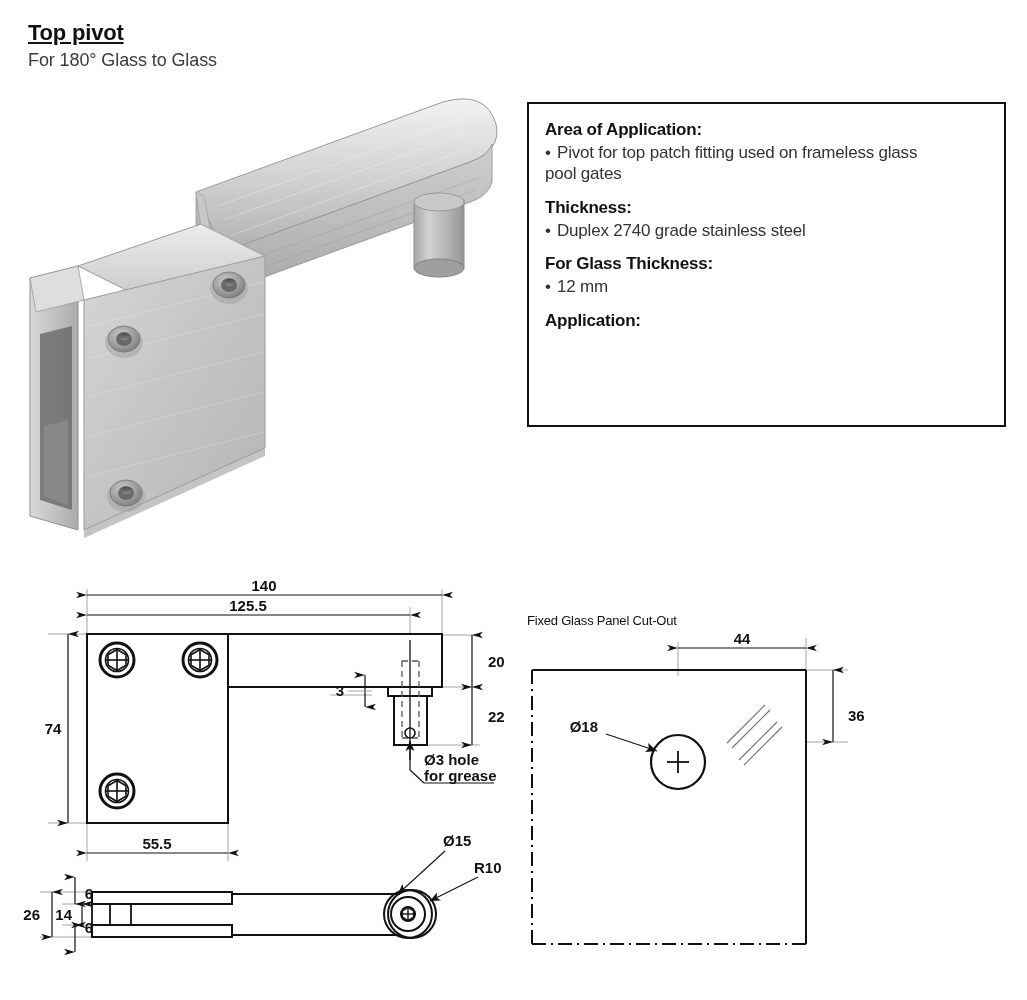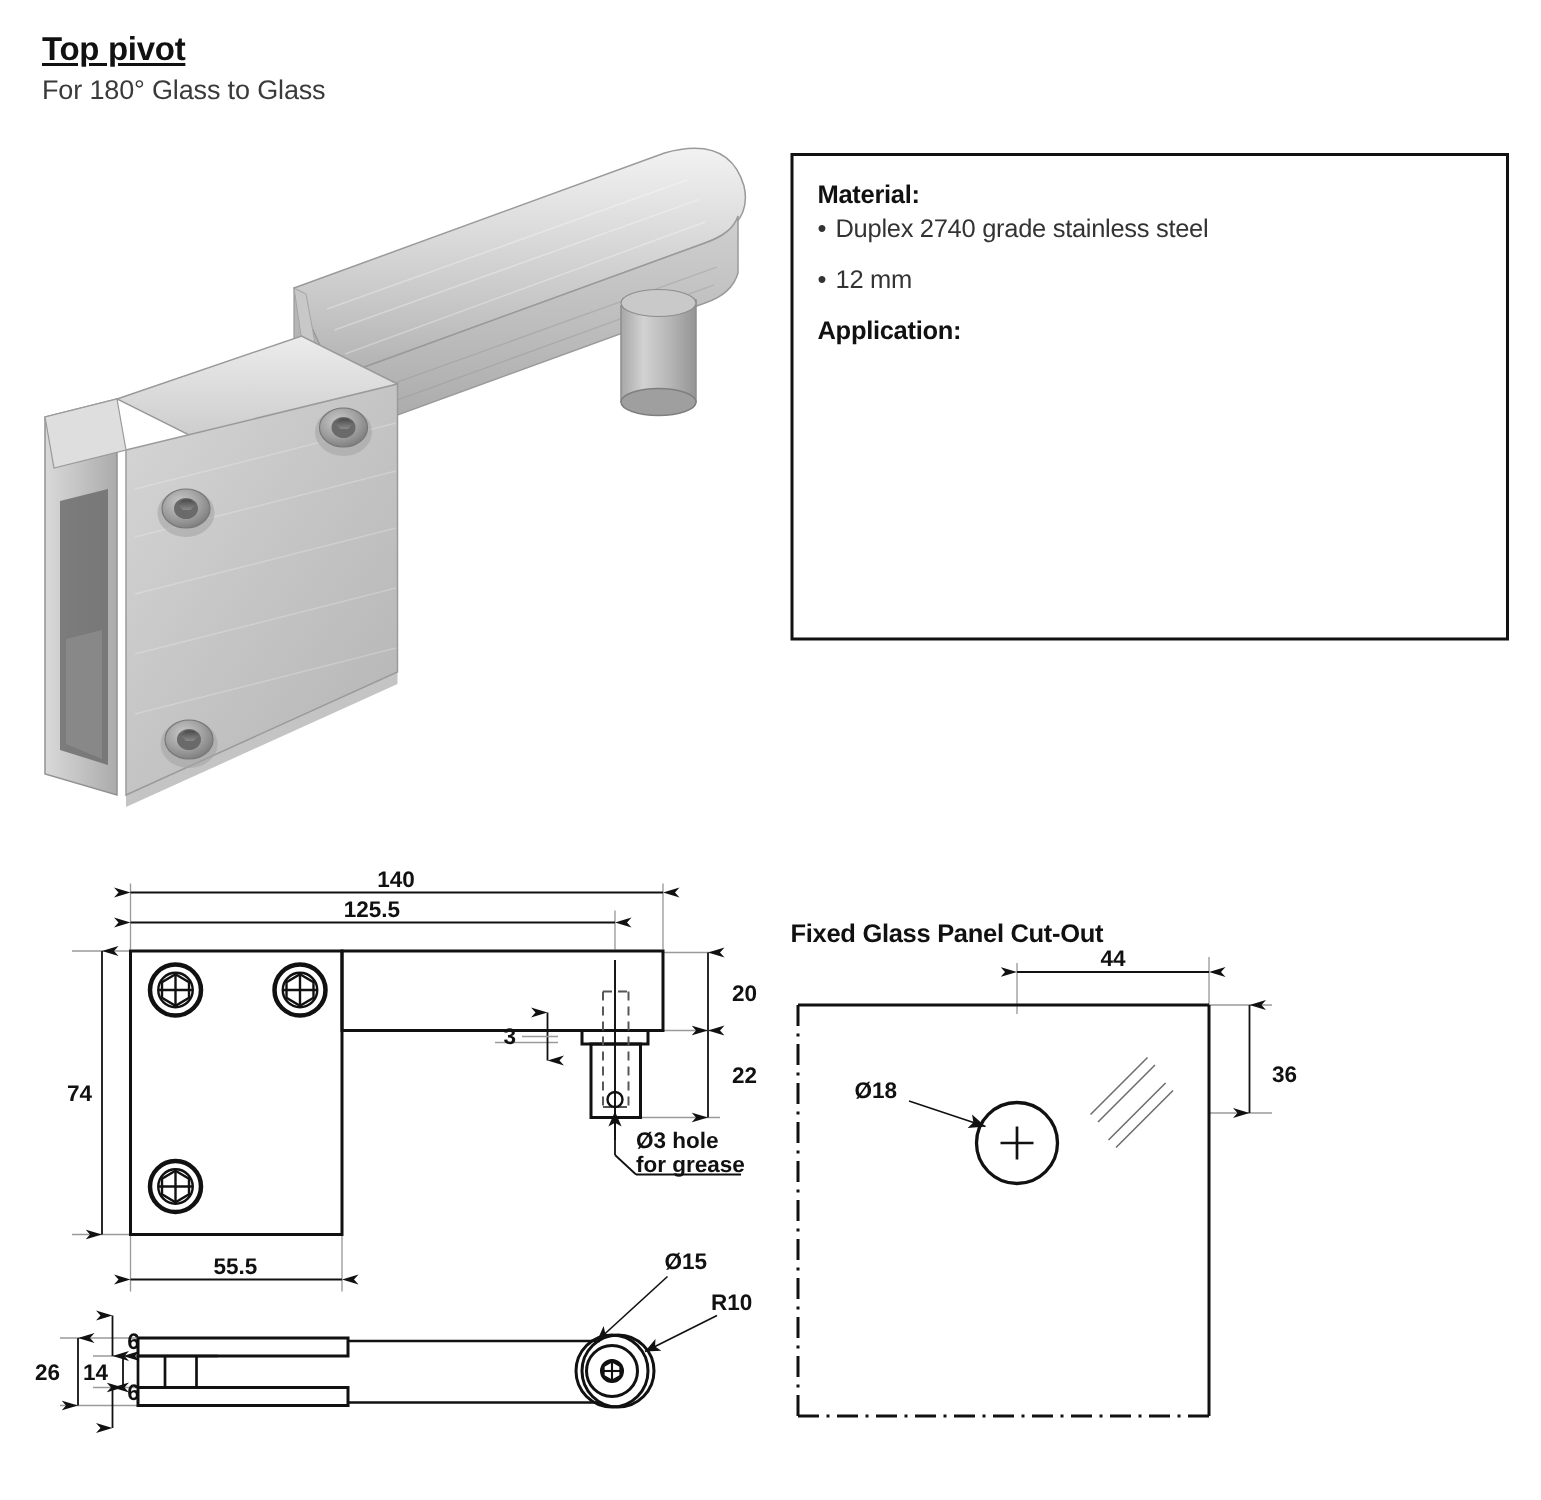--- a/index.html
+++ b/index.html
@@ -36,21 +36,21 @@
     max-width:400px;
   }
   .spec-item .bullet{display:inline-block;width:12px;}
 
   
   #product-photo{left:18px;top:96px;width:500px;height:455px;}
 
   
   #drawing-main{left:0px;top:570px;width:520px;height:445px;}
   #cutout-title{
-    left:527px;top:613px;font-size:17px;font-weight:bold;color:#111;letter-spacing:-0.2px;
+    left:527px;top:613px;font-size:13px;font-weight:normal;color:#111;letter-spacing:-0.2px;
   }
   #drawing-cutout{left:505px;top:616px;width:400px;height:360px;text-align:right;}
 
   svg{display:block;overflow:visible;}
   svg text{
     font-family:"Liberation Sans","DejaVu Sans",sans-serif;
     font-weight:bold;fill:#111;
   }
 </style>
 </head>
@@ -162,27 +162,32 @@
       <ellipse cx="108" cy="397" rx="16" ry="13" fill="url(#gScrew)" stroke="#777" stroke-width="0.8"></ellipse>
       <ellipse cx="108" cy="397" rx="8" ry="7" fill="#6a6a6a"></ellipse>
       <path d="M102 394 l4 -3 l5 0 l4 3 l-4 4 l-5 0 Z" fill="url(#gSlot)"></path>
     </g>
   </svg>
 </div>
 
 <div class="abs" id="spec-box">
   <div id="spec-inner">
 
-
     <div class="spec-group">
-      <div class="spec-heading">Material:</div>
+      <div class="spec-heading">Area of Application:</div>
+      <div class="spec-item"><span class="bullet">•</span><span>Pivot for top patch fitting used on frameless glass pool gates</span></div>
+    </div>
+
+    <div class="spec-group">
+      <div class="spec-heading">Thickness:</div>
       <div class="spec-item"><span class="bullet">•</span><span>Duplex 2740 grade stainless steel</span></div>
     </div>
 
     <div class="spec-group">
+      <div class="spec-heading">For Glass Thickness:</div>
       <div class="spec-item"><span class="bullet">•</span><span>12 mm</span></div>
     </div>
 
     <div class="spec-group">
       <div class="spec-heading">Application:</div>
     </div>
 
   </div>
 </div>
 

